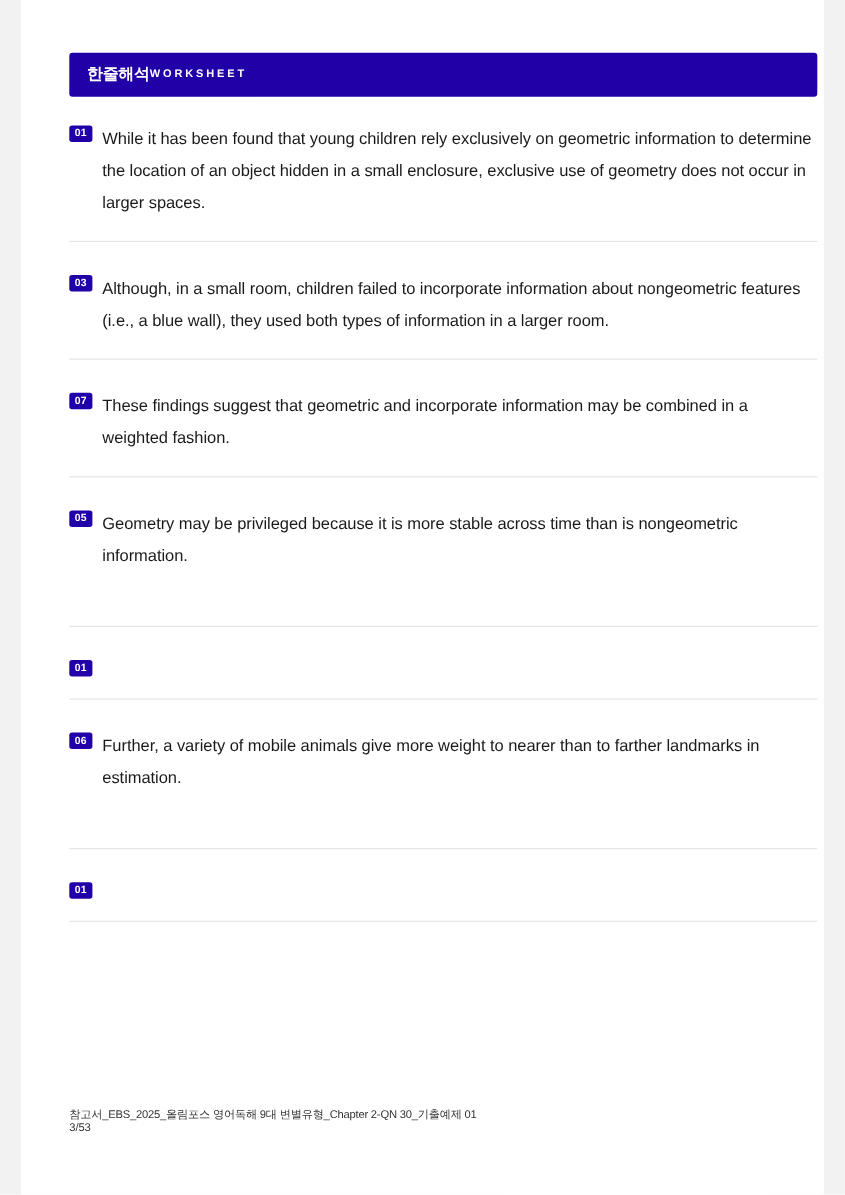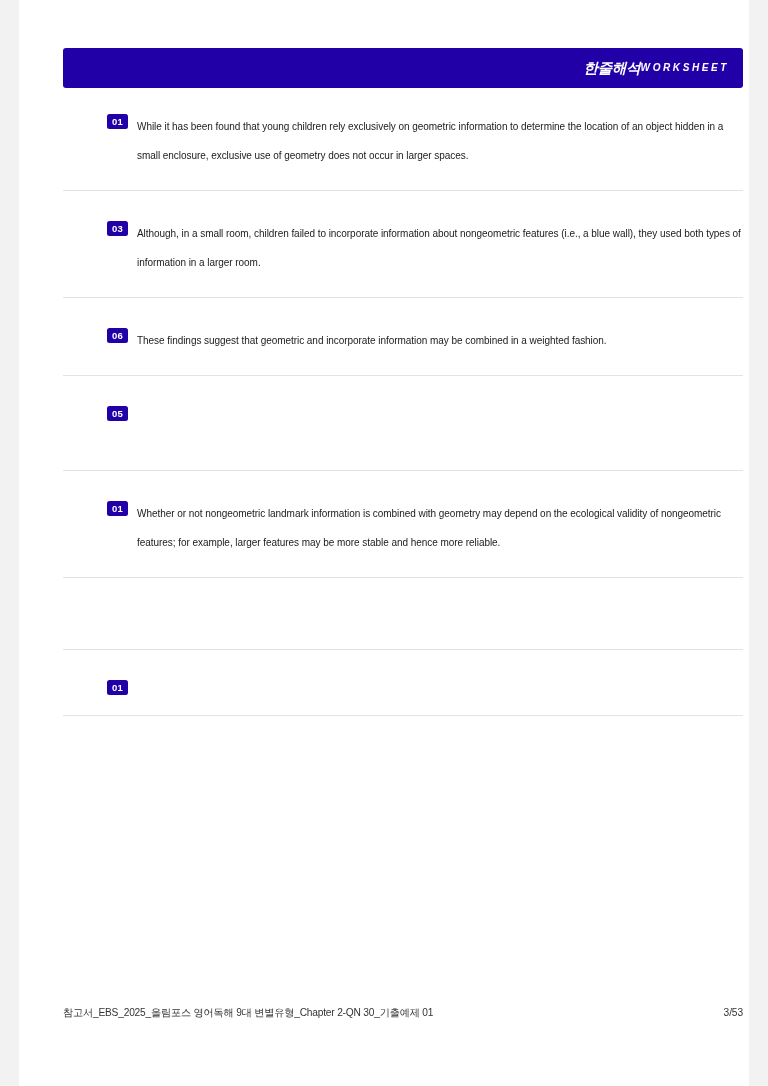--- a/index.html
+++ b/index.html
@@ -34,24 +34,23 @@
   .header-bar {
     position: absolute;
     left: 41px;
     top: 48px;
     width: 680px;
     height: 40px;
     background: #2200a8;
     border-radius: 3px;
     display: flex;
     align-items: center;
-    justify-content: flex-end;
+    justify-content: flex-start;
     box-sizing: border-box;
     padding: 0 14px 0 16px;
-    font-style: italic;
   }
   .header-title {
     color: #ffffff;
     font-size: 14.5px;
     font-weight: bold;
     letter-spacing: -0.2px;
     line-height: 1;
   }
   .header-label {
     color: #ffffff;
@@ -85,44 +84,44 @@
     background: #2200a8;
     border-radius: 2.5px;
     color: #ffffff;
     font-size: 9.5px;
     font-weight: bold;
     line-height: 15px;
     text-align: center;
     letter-spacing: 0.2px;
     margin-top: 2px;
     margin-right: 9px;
-    margin-left: 44px;
   }
   .item-text {
     flex: 1 1 auto;
     color: #1a1a1a;
-    font-size: 10px;
+    font-size: 15px;
     line-height: 29px;
     letter-spacing: -0.05px;
   }
   .divider {
     height: 1px;
     background: #e3e3e3;
     width: 100%;
   }
 
   
   .footer {
     position: absolute;
     left: 41px;
     top: 1006px;
     width: 680px;
     display: flex;
     align-items: baseline;
     justify-content: space-between;
+    flex-direction: column;
   }
   .footer-path {
     color: #333333;
     font-size: 10.2px;
     letter-spacing: -0.2px;
   }
   .footer-page {
     color: #333333;
     font-size: 10.2px;
     letter-spacing: -0.1px;
@@ -156,47 +155,53 @@
           <span class="badge">03</span>
           <span class="item-text">Although, in a small room, children failed to incorporate information about nongeometric features (i.e., a blue wall), they used both types of information in a larger room.</span>
         </div>
       </div>
       <div style="height:20px"></div>
       <div class="divider"></div>
       <div style="height:22px"></div>
 
       <div class="item">
         <div class="item-inner">
+          <span class="badge">07</span>
+          <span class="item-text">These findings suggest that geometric and incorporate information may be combined in a weighted fashion.</span>
+        </div>
+      </div>
+      <div style="height:20px"></div>
+      <div class="divider"></div>
+      <div style="height:22px"></div>
+
+      <div class="item">
+        <div class="item-inner">
+          <span class="badge">05</span>
+          <span class="item-text">Geometry may be privileged because it is more stable across time than is nongeometric information.</span>
+        </div>
+      </div>
+      <div style="height:49px"></div>
+      <div class="divider"></div>
+      <div style="height:22px"></div>
+
+      <div class="item">
+        <div class="item-inner">
+          <span class="badge">01</span>
+        </div>
+      </div>
+      <div style="height:20px"></div>
+      <div class="divider"></div>
+      <div style="height:22px"></div>
+
+      <div class="item">
+        <div class="item-inner">
           <span class="badge">06</span>
-          <span class="item-text">These findings suggest that geometric and incorporate information may be combined in a weighted fashion.</span>
-        </div>
-      </div>
-      <div style="height:20px"></div>
-      <div class="divider"></div>
-      <div style="height:22px"></div>
-
-      <div class="item">
-        <div class="item-inner">
-          <span class="badge">05</span>
-        </div>
-      </div>
-      <div style="height:49px"></div>
-      <div class="divider"></div>
-      <div style="height:22px"></div>
-
-      <div class="item">
-        <div class="item-inner">
-          <span class="badge">01</span>
-          <span class="item-text">Whether or not nongeometric landmark information is combined with geometry may depend on the ecological validity of nongeometric features; for example, larger features may be more stable and hence more reliable.</span>
-        </div>
-      </div>
-      <div style="height:20px"></div>
-      <div class="divider"></div>
-      <div style="height:22px"></div>
-
+          <span class="item-text">Further, a variety of mobile animals give more weight to nearer than to farther landmarks in estimation.</span>
+        </div>
+      </div>
       <div style="height:49px"></div>
       <div class="divider"></div>
       <div style="height:22px"></div>
 
       <div class="item">
         <div class="item-inner">
           <span class="badge">01</span>
         </div>
       </div>
       <div style="height:20px"></div>

